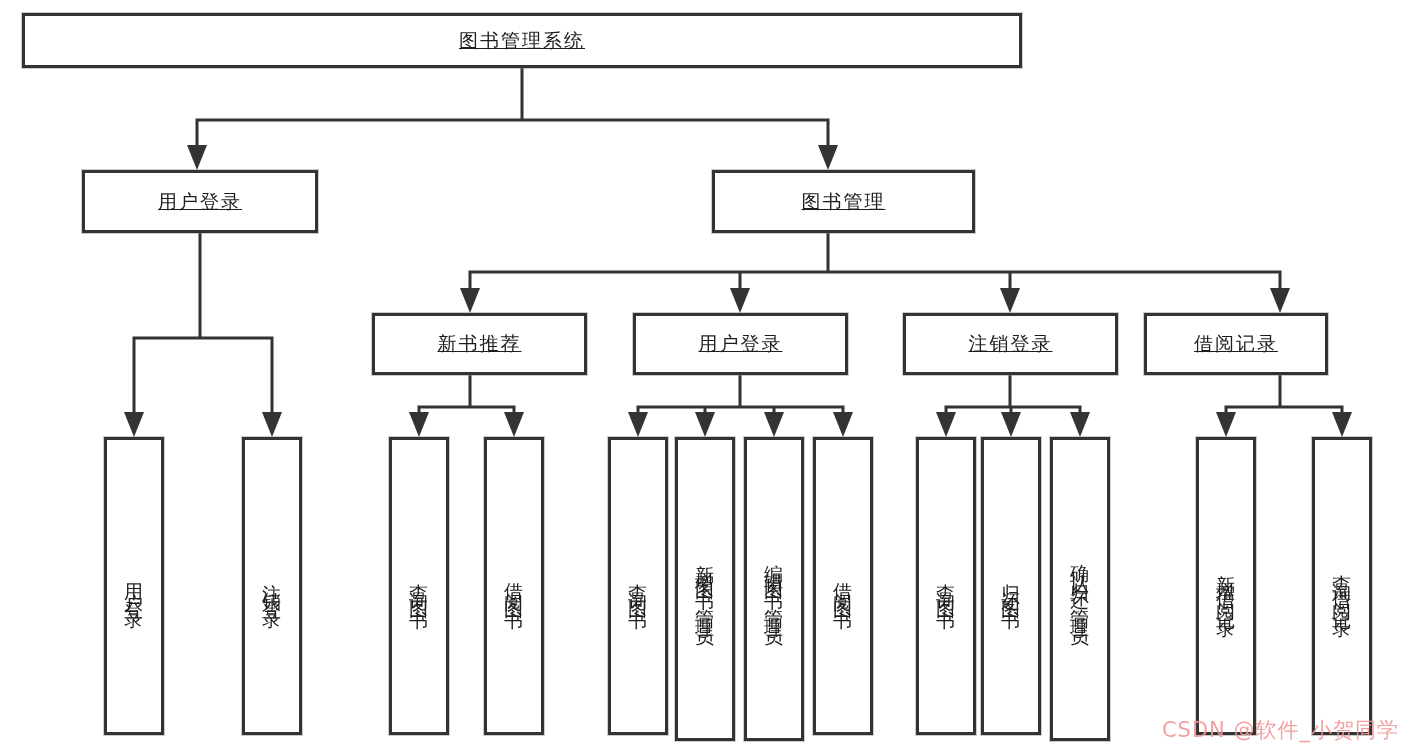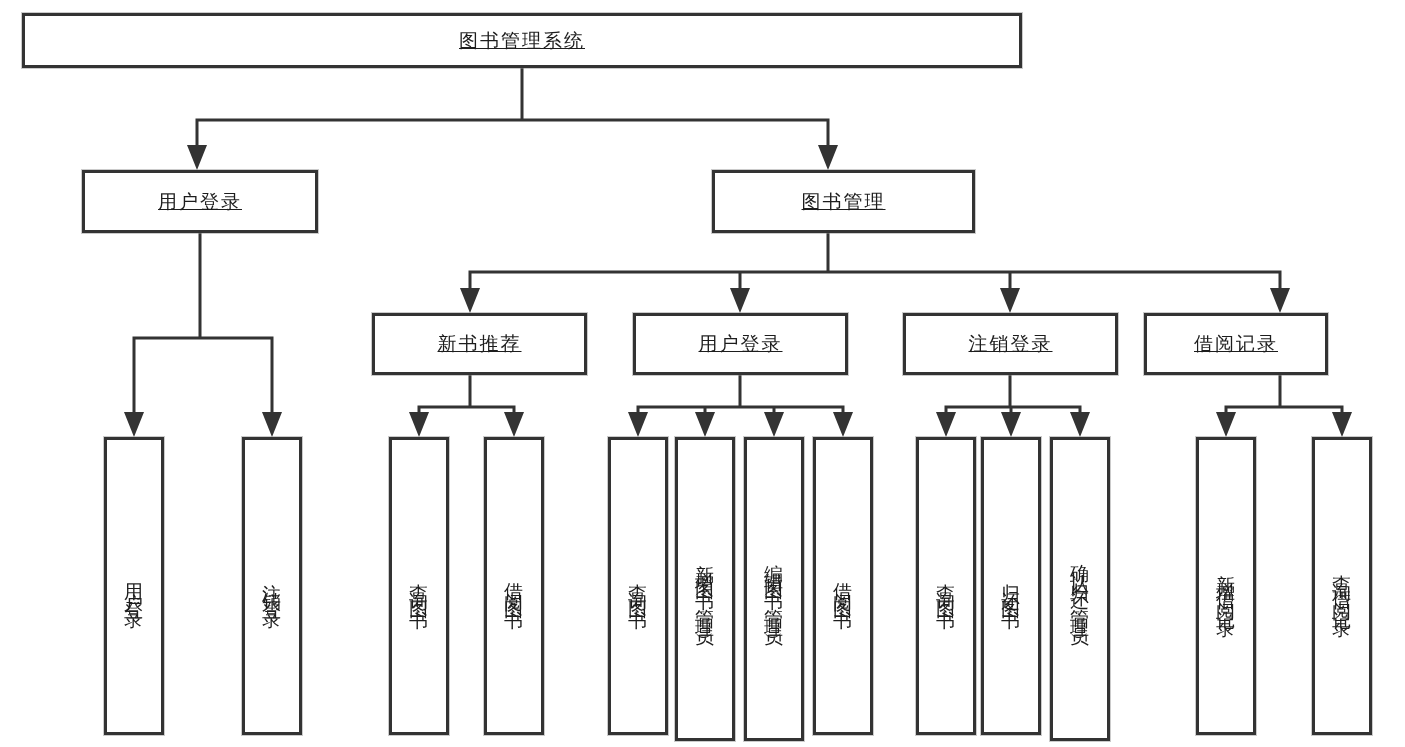--- a/index.html
+++ b/index.html
@@ -158,14 +158,15 @@
     <span class="vl">确认归还（管理员）</span>
   </div>
 
   <div class="box" style="left:1196px; top:437px; width:60px; height:298px;">
     <span class="vl">新增借阅记录</span>
   </div>
   <div class="box" style="left:1312px; top:437px; width:60px; height:298px;">
     <span class="vl">查询借阅记录</span>
   </div>
 
+  <div class="watermark">CSDN @软件_小贺同学</div>
 
 </div>
 
 </body></html>

